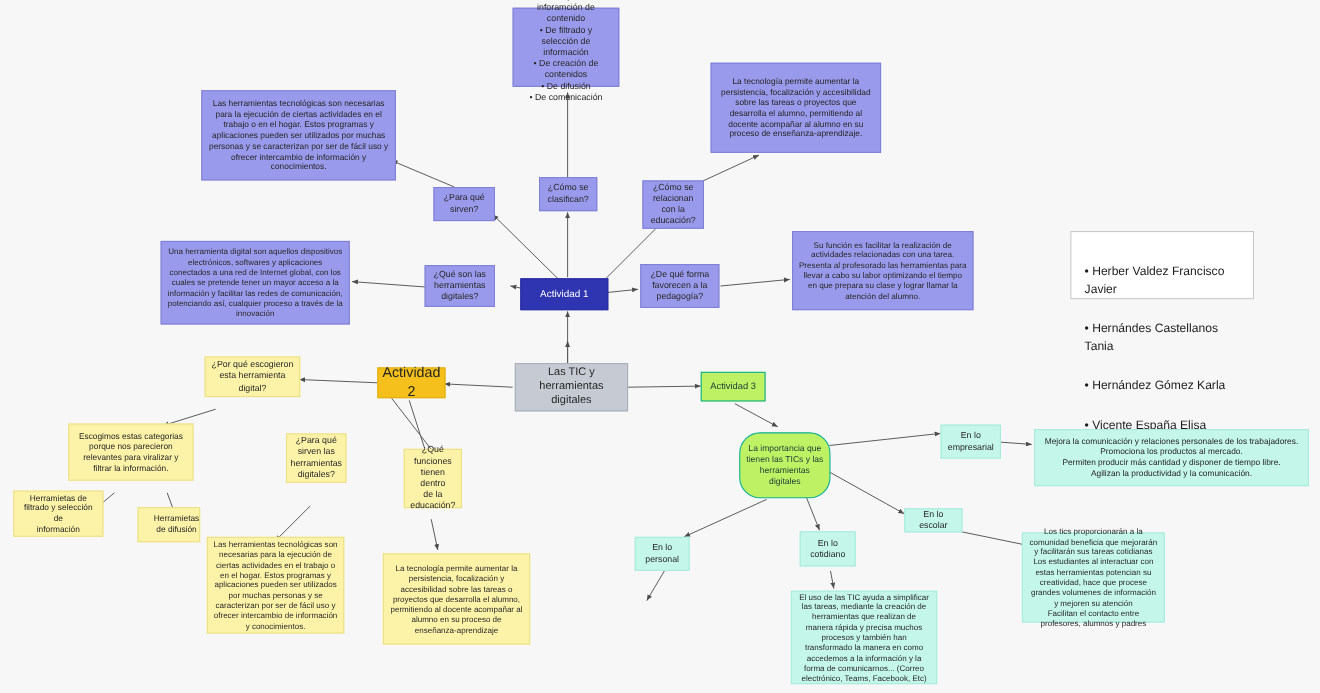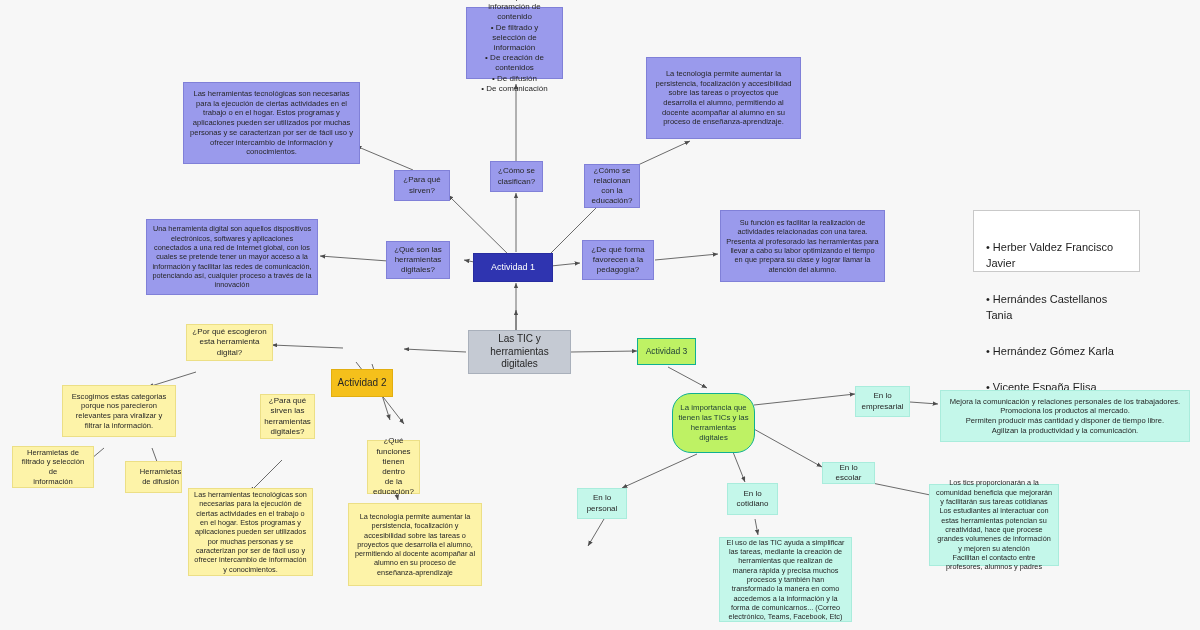--- a/index.html
+++ b/index.html
@@ -124,32 +124,32 @@
     <span class="li">Herber Valdez Francisco Javier</span>
     <span class="li">Hernándes Castellanos Tania</span>
     <span class="li">Hernández Gómez Karla</span>
     <span class="li">Vicente España Elisa Michell</span>
   </div>
 
   <div class="node grey" style="left:468px; top:330px; width:103px; height:44px; font-size:10px; font-weight:normal;">Las TIC y
 herramientas
 digitales</div>
 
-  <div class="node yellow-dark" style="left:331px; top:334px; width:62px; height:28px; font-size:10px;margin-top:35px;">Actividad 2</div>
+  <div class="node yellow-dark" style="left:343px; top:334px; width:62px; height:28px; font-size:13px;">Actividad 2</div>
 
   <div class="node yellow" style="left:186px; top:324px; width:87px; height:37px; font-size:8px;">¿Por qué escogieron
 esta herramienta
 digital?</div>
 
   <div class="node yellow" style="left:260px; top:394px; width:55px; height:45px; font-size:8px;">¿Para qué
 sirven las
 herramientas
 digitales?</div>
 
-  <div class="node yellow" style="left:367px; top:440px; width:53px; height:54px; font-size:8px;">¿Qué
+  <div class="node yellow" style="left:367px; top:408px; width:53px; height:54px; font-size:8px;">¿Qué
 funciones
 tienen dentro
 de la
 educación?</div>
 
   <div class="node yellow" style="left:62px; top:385px; width:114px; height:52px; font-size:7.6px;">Escogimos estas categorias porque nos parecieron relevantes para viralizar y filtrar la información.</div>
 
   <div class="node yellow" style="left:12px; top:446px; width:82px; height:42px; font-size:7.6px;">Herramietas de
 filtrado y selección de
 información</div>

